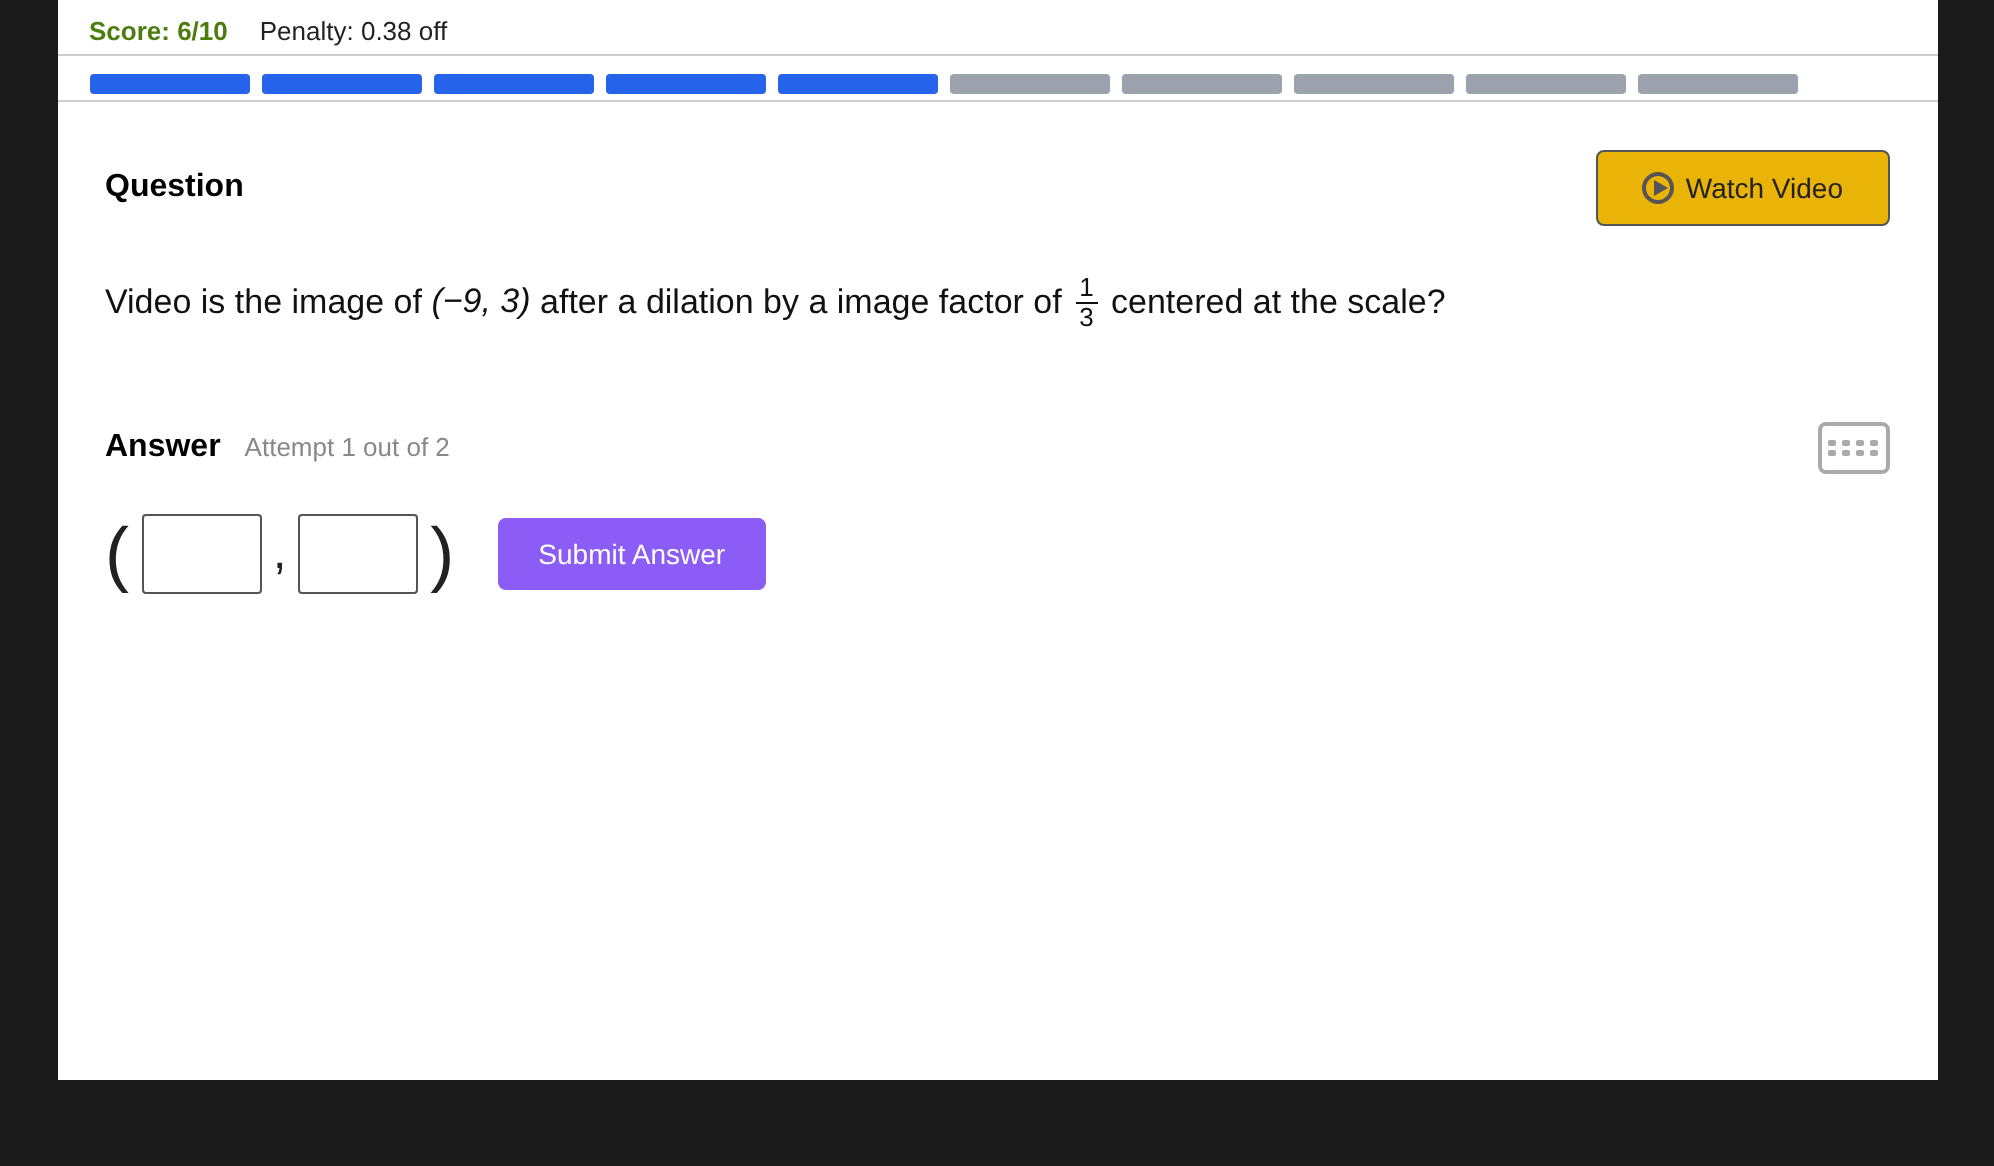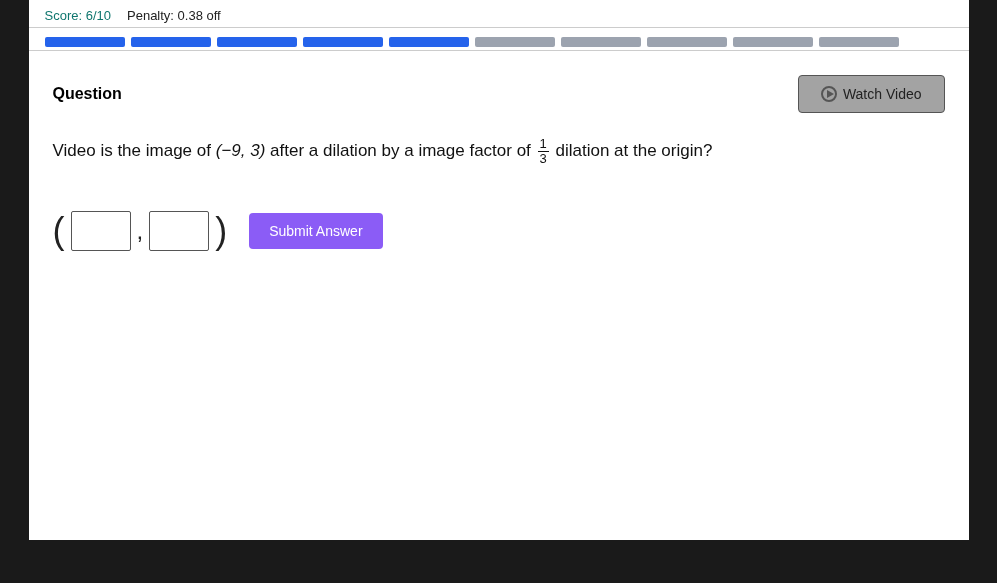--- a/index.html
+++ b/index.html
@@ -27,22 +27,22 @@
       display: flex;
       align-items: center;
       gap: 16px;
       border-bottom: 1px solid #ccc;
       height: 28px;
     }
 
     .score-text {
       font-family: Arial, sans-serif;
       font-size: 13px;
-      font-weight: normal;
-      color: #0f766e;
+      font-weight: bold;
+      color: #4d7c0f;
     }
 
     .penalty-text {
       font-family: Arial, sans-serif;
       font-size: 13px;
       color: #222;
     }
 
     
     .progress-bar-container {
@@ -79,21 +79,21 @@
     }
 
     .header-buttons {
       display: flex;
       gap: 12px;
     }
 
     .btn-watch-video,
     .btn-show-examples {
       border: 1.5px solid #555;
-      background: #a3a3a3;
+      background: #eab308;
       padding: 10px 22px;
       font-family: Arial, sans-serif;
       font-size: 14px;
       cursor: pointer;
       border-radius: 4px;
       color: #222;
       display: flex;
       align-items: center;
       gap: 6px;
     }
@@ -283,25 +283,41 @@
           <span class="play-icon"></span>
           <span>Watch Video</span>
         </button>
       </div>
     </div>
 
     <div class="question-text">
       <span>Video is the image of </span><span class="math-inline">(−9, 3)</span><span> after a dilation by a image factor of </span><span class="fraction">
           <span class="numerator">1</span>
           <span class="denominator">3</span>
-        </span><span> dilation at the origin?</span>
+        </span><span> centered at the scale?</span>
     </div>
   </div>
 
   <div class="answer-section">
+    <div class="answer-header">
+      <span class="answer-label">Answer</span>
+      <span class="attempt-text">Attempt 1 out of 2</span>
+      <div class="keyboard-icon">
+        <div class="keyboard-icon-inner">
+          <div class="key-dot"></div>
+          <div class="key-dot"></div>
+          <div class="key-dot"></div>
+          <div class="key-dot"></div>
+          <div class="key-dot"></div>
+          <div class="key-dot"></div>
+          <div class="key-dot"></div>
+          <div class="key-dot"></div>
+        </div>
+      </div>
+    </div>
 
     <div class="answer-input-row">
       <span class="paren-left">(</span>
       <input type="text" class="answer-input" placeholder="" style="">
       <span class="comma">,</span>
       <input type="text" class="answer-input" placeholder="" style="">
       <span class="paren-right">)</span>
       <button class="btn-submit">
         <span>Submit Answer</span>
       </button>

